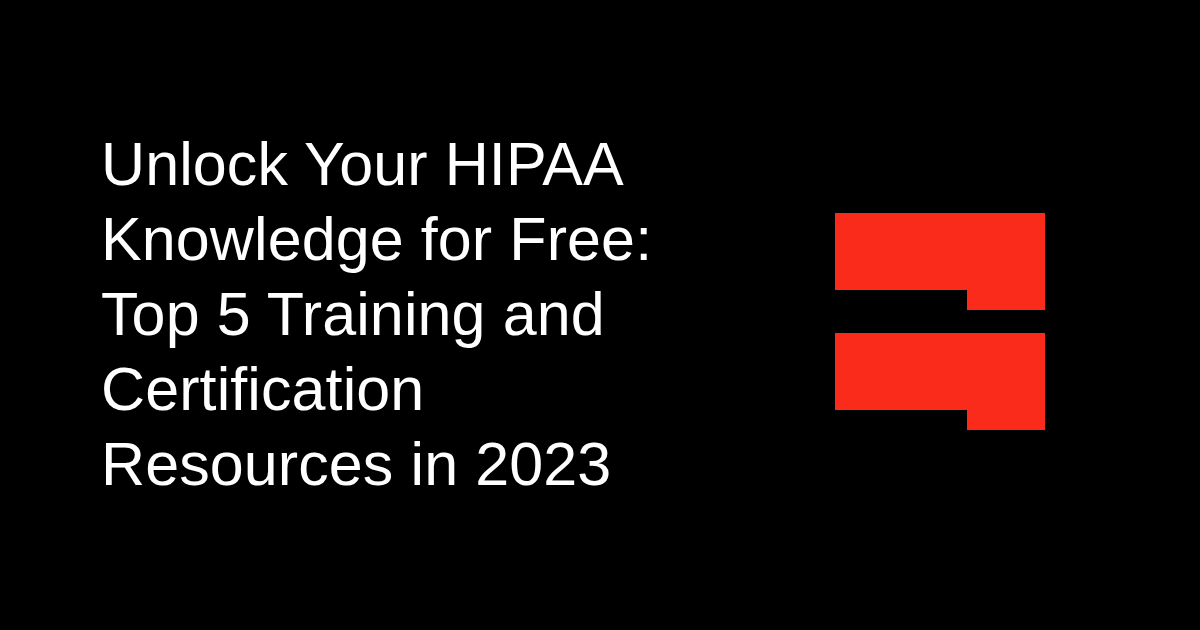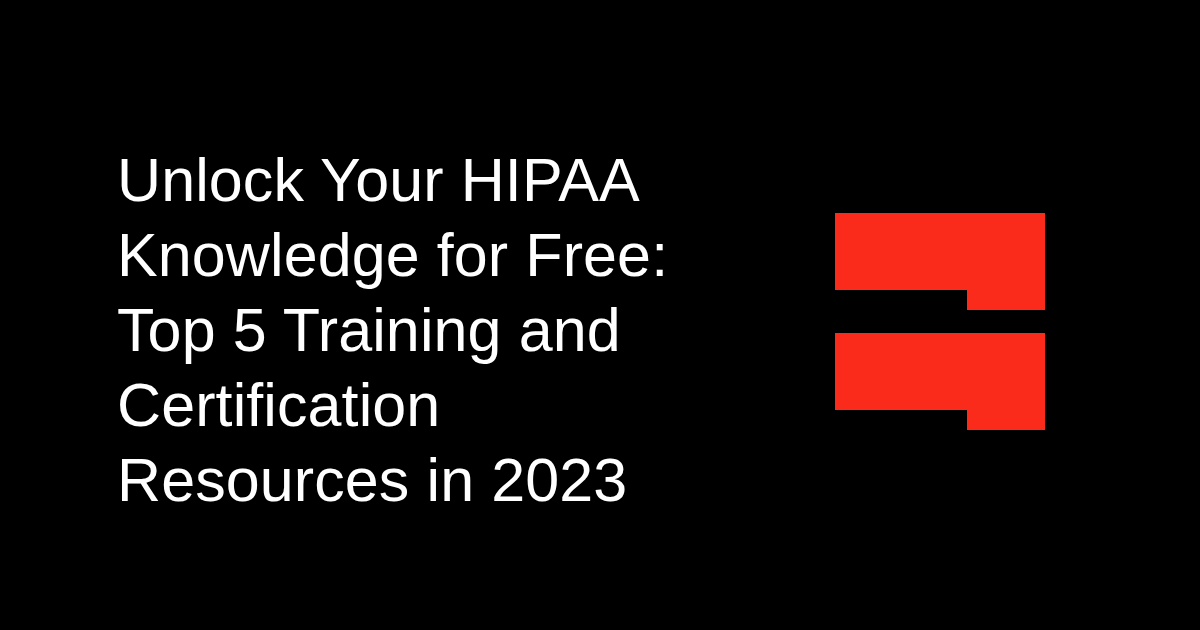--- a/index.html
+++ b/index.html
@@ -20,21 +20,21 @@
     background: #000000;
     box-sizing: border-box;
   }
 
   
   #headline {
     position: absolute;
     left: 101px;
     top: 127px;
     width: 660px;
-    margin: 16px;
+    margin: 0;
     padding: 0;
     color: #ffffff;
     font-family: "Liberation Sans", sans-serif;
     font-size: 61px;
     line-height: 75px;
     font-weight: 400;
     letter-spacing: 0.1px;
     white-space: pre-line;
   }
 

